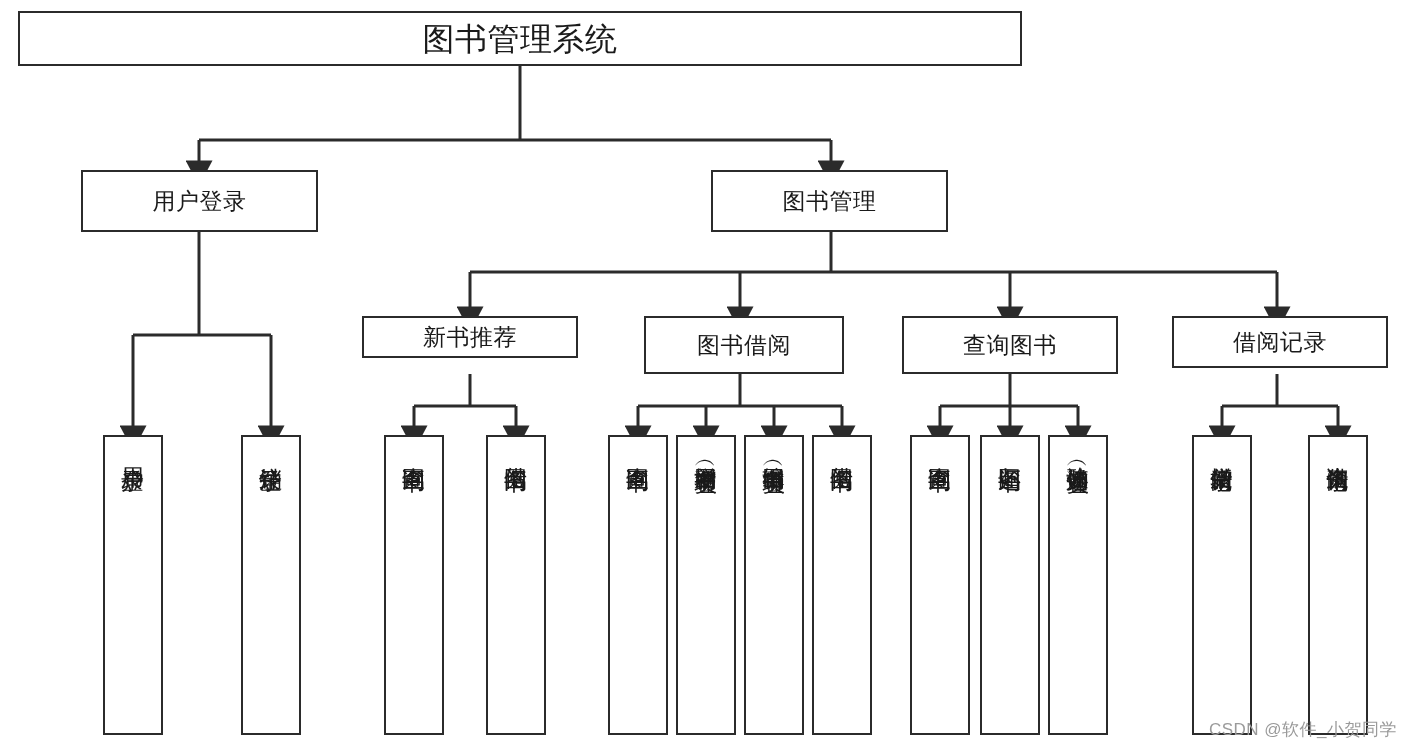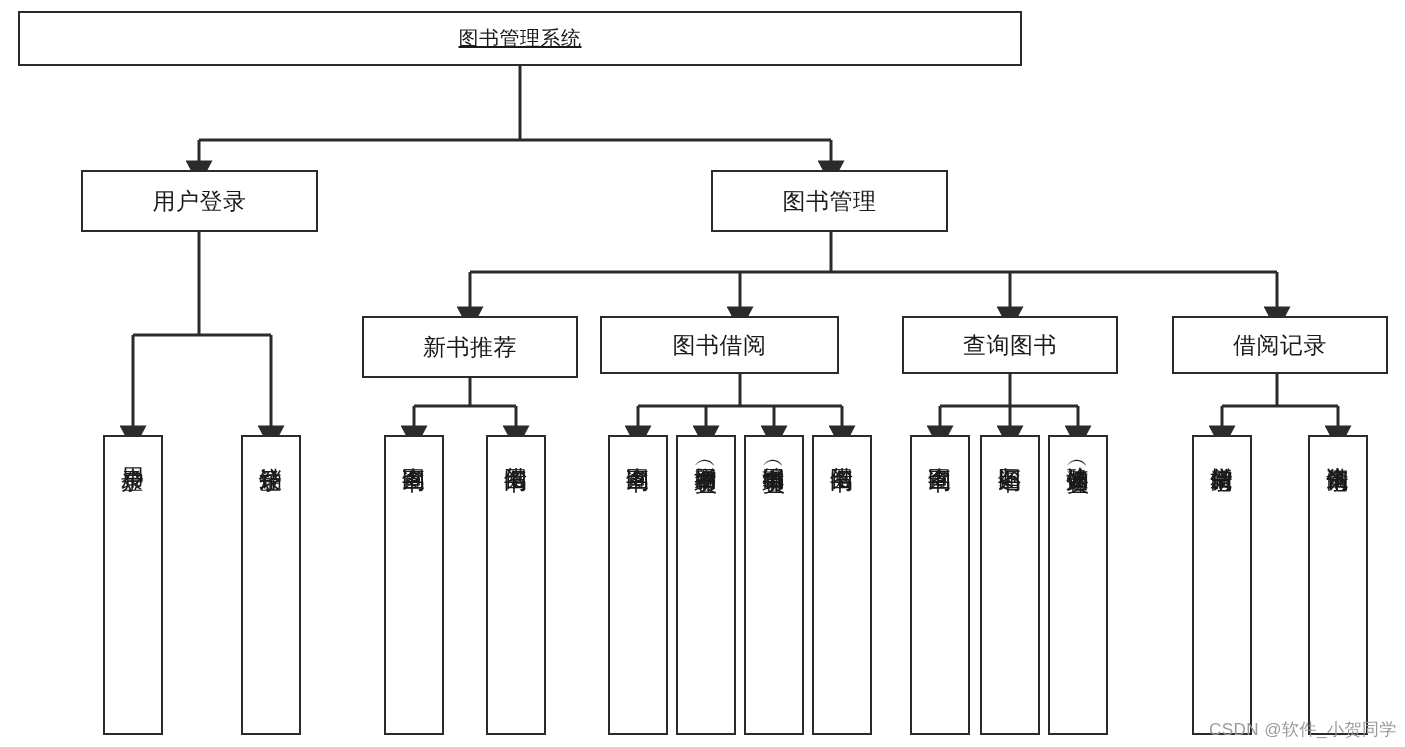--- a/index.html
+++ b/index.html
@@ -54,21 +54,21 @@
     writing-mode: vertical-rl;
     text-orientation: upright;
     font-size: 23px;
     line-height: 1.05;
     letter-spacing: 1px;
     margin: 0 auto;
   }
   .node.vert.tall .lbl {
     font-size: 22px;
   }
-  .node.root .lbl { font-size: 20px; text-decoration: underline; }
+  .node.root .lbl { font-size: 32px; }
 
   .watermark {
     position: absolute;
     right: 8px;
     bottom: 6px;
     font-size: 17px;
     color: #9a9a9a;
     white-space: nowrap;
     z-index: 5;
     letter-spacing: 0.5px;
@@ -134,30 +134,30 @@
     <span class="lbl">图书管理系统</span>
   </div>
 
   <div class="node horiz" style="left:81px; top:170px; width:237px; height:62px;">
     <span class="lbl">用户登录</span>
   </div>
   <div class="node horiz" style="left:711px; top:170px; width:237px; height:62px;">
     <span class="lbl">图书管理</span>
   </div>
 
-  <div class="node horiz" style="left:362px; top:316px; width:216px; height:62px;">
+  <div class="node horiz" style="left:362px; top:316px; width:216px; height:42px;">
     <span class="lbl">新书推荐</span>
   </div>
-  <div class="node horiz" style="left:600px; top:316px; width:239px; height:58px;">
+  <div class="node horiz" style="left:644px; top:316px; width:200px; height:58px;">
     <span class="lbl">图书借阅</span>
   </div>
   <div class="node horiz" style="left:902px; top:316px; width:216px; height:58px;">
     <span class="lbl">查询图书</span>
   </div>
-  <div class="node horiz" style="left:1172px; top:316px; width:216px; height:58px;">
+  <div class="node horiz" style="left:1172px; top:316px; width:216px; height:52px;">
     <span class="lbl">借阅记录</span>
   </div>
 
   <div class="node vert" style="left:103px; top:435px; width:60px; height:300px;">
     <span class="lbl">用户登录</span>
   </div>
   <div class="node vert" style="left:241px; top:435px; width:60px; height:300px;">
     <span class="lbl">注销登录</span>
   </div>
 

